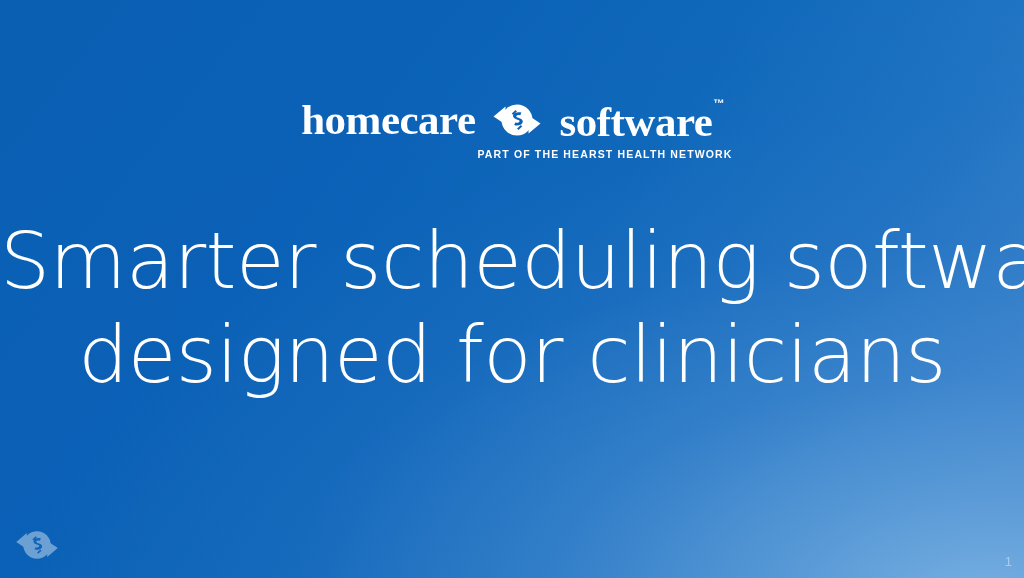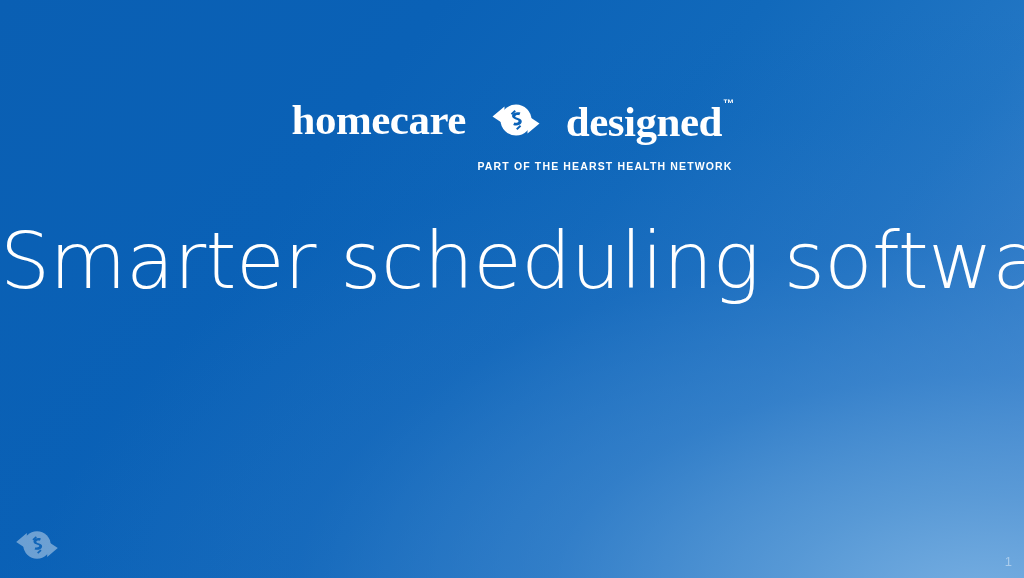--- a/index.html
+++ b/index.html
@@ -48,21 +48,21 @@
     position: absolute;
     top: 96px;
     left: 0;
     width: 1024px;
     text-align: center;
   }
   #logo-row {
     display: flex;
     align-items: center;
     justify-content: center;
-    gap: 12px;
+    gap: 4px;
     height: 48px;
   }
   .logo-word {
     font-family: "Liberation Serif", "DejaVu Serif", serif;
     font-weight: 700;
     font-size: 43px;
     line-height: 44px;
     letter-spacing: -0.5px;
     color: #ffffff;
     white-space: nowrap;
@@ -75,21 +75,21 @@
     font-weight: 700;
     vertical-align: super;
     position: relative;
     top: -14px;
     left: 1px;
     color: #ffffff;
   }
   #logo-mark { width: 52px; height: 42px; display: block; }
 
   #logo-tagline {
-    margin-top: 16px;
+    margin-top: 4px;
     padding-left: 186px;
     font-family: "Liberation Sans", sans-serif;
     font-size: 10.5px;
     font-weight: 700;
     letter-spacing: 1.15px;
     color: #ffffff;
     white-space: nowrap;
   }
 
   
@@ -164,30 +164,31 @@
                    C32.4 21.8 31.2 20.2 28.5 19.3
                    L26.5 18.6 C25.4 18.2 25.0 17.7 25.3 17.1
                    C25.8 16.1 27.5 15.7 29.3 16.2 Z" fill="#0a62b8"></path>
 
           <path d="M20.8 14.6 L24.6 11.0 L25.9 12.4 L22.1 16.0 Z" fill="#0a62b8"></path>
           <path d="M31.2 27.4 L27.4 31.0 L26.1 29.6 L29.9 26.0 Z" fill="#0a62b8"></path>
         </svg>
       </span>
 
       <span class="logo-word" id="logo-word-right">
-        <span>designed</span><span id="logo-tm">™</span>
+        <span>software</span><span id="logo-tm">™</span>
       </span>
 
     </div>
 
     <div id="logo-tagline">PART OF THE HEARST HEALTH NETWORK</div>
   </div>
 
   <div id="headline">
     <span class="headline-line">Smarter scheduling software</span>
+    <span class="headline-line">designed for clinicians</span>
   </div>
 
   <div id="corner-watermark">
     <svg viewBox="0 0 52 42" xmlns="http://www.w3.org/2000/svg">
       <circle cx="26" cy="21" r="15.5" fill="#ffffff"></circle>
       <path d="M2.5 17.5 L14.5 7.5 L14.5 13.2
                C19 11.8 23.5 12.6 26.6 15.2
                L21.0 20.6 C19.2 19.4 16.8 19.2 14.5 20.1
                L14.5 25.6 Z" fill="#ffffff"></path>
       <path d="M49.5 24.5 L37.5 34.5 L37.5 28.8

